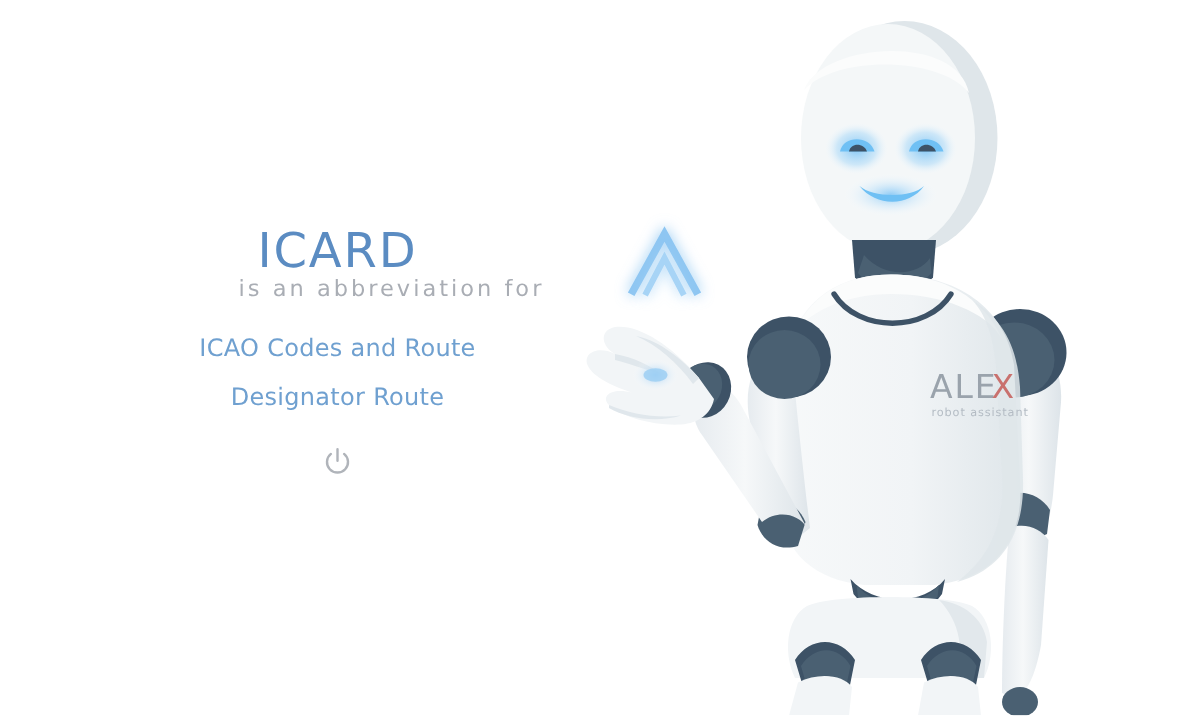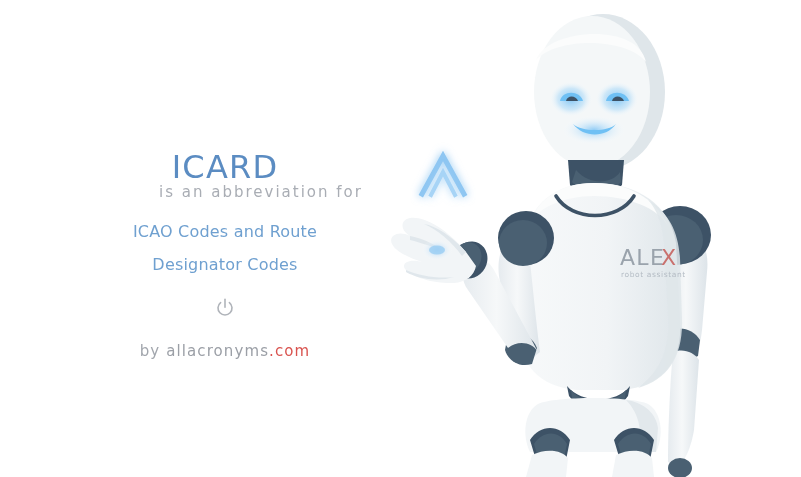--- a/index.html
+++ b/index.html
@@ -114,34 +114,30 @@
 <div class="canvas">
 
   <div class="text-col">
 
     <div class="acronym">ICARD</div>
 
     <div class="abbrev-for">is  an  abbreviation  for</div>
 
     <div class="expansion">
       <div>ICAO Codes and Route</div>
-      <div>Designator Codes</div>
+      <div>Designator Route</div>
     </div>
 
     <div class="power-icon">
       <svg width="18" height="20" viewBox="0 0 18 20" aria-hidden="true">
         <path d="M4.6 4.6 A7 7 0 1 0 13.4 4.6" fill="none" stroke="#b0b4ba" stroke-width="1.6" stroke-linecap="round"></path>
         <line x1="9" y1="1.4" x2="9" y2="9.2" stroke="#b0b4ba" stroke-width="1.6" stroke-linecap="round"></line>
       </svg>
     </div>
 
-    <div class="byline">
-      <span>by</span>
-      <span class="brand">allacronyms</span><span class="tld">.com</span>
-    </div>
   </div>
 
   <div class="robot">
     <svg width="421" height="477" viewBox="0 0 421 477" aria-hidden="true">
       <defs>
         <radialGradient id="eyeGlow" cx="50%" cy="50%" r="50%">
           <stop offset="0%" stop-color="#7ec4f5" stop-opacity="0.95"></stop>
           <stop offset="60%" stop-color="#9ed4f8" stop-opacity="0.45"></stop>
           <stop offset="100%" stop-color="#ffffff" stop-opacity="0"></stop>
         </radialGradient>

